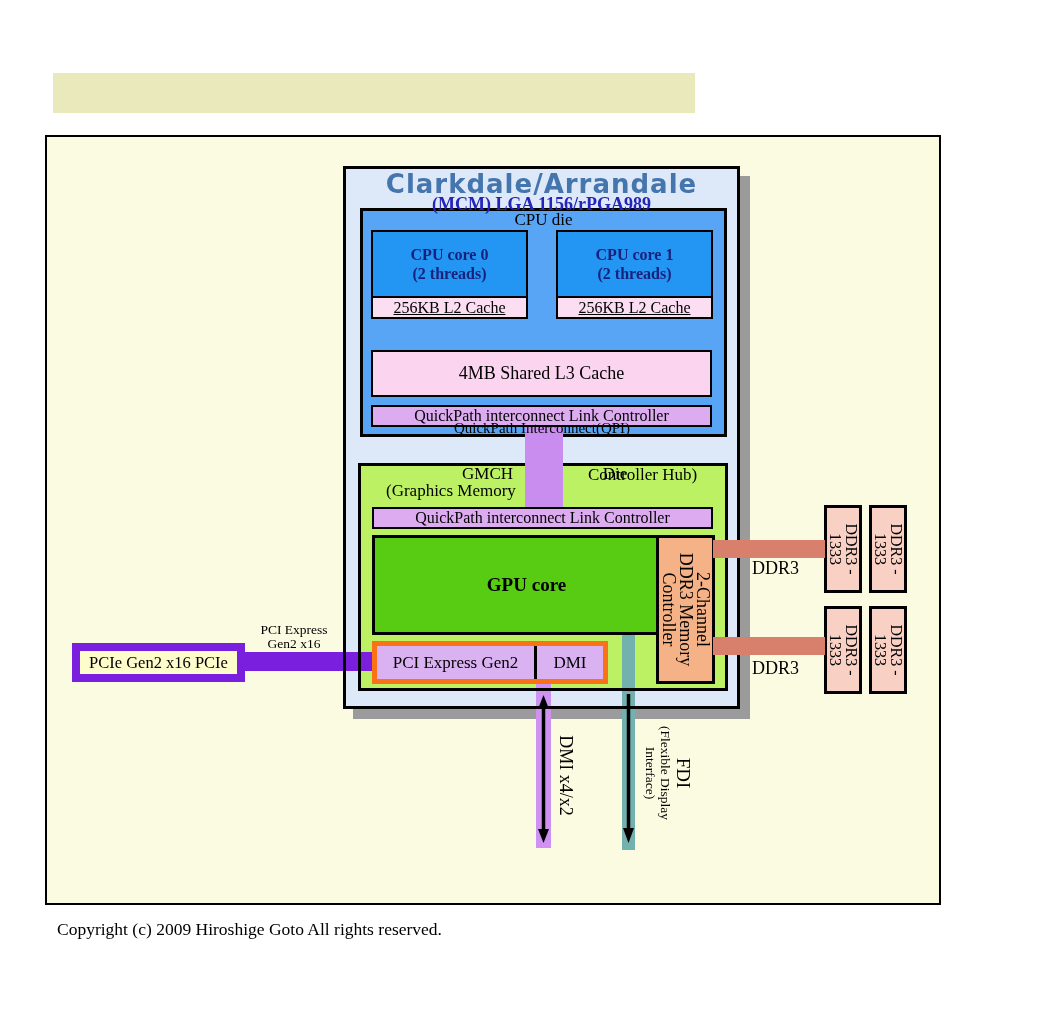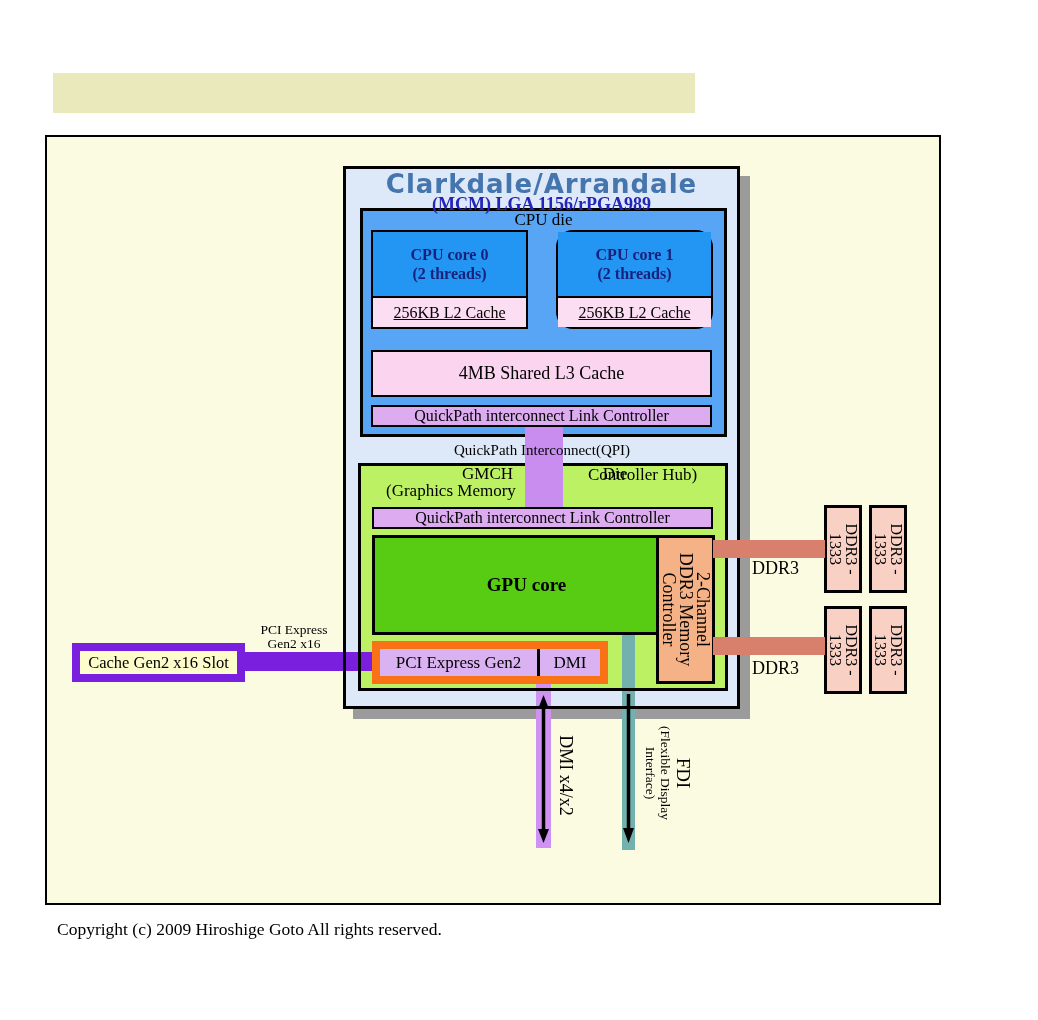--- a/index.html
+++ b/index.html
@@ -28,50 +28,50 @@
   #mcm-title { left: 343px; top: 169px; width: 397px; z-index: 4; text-align: center;
                font-family: "DejaVu Sans", sans-serif; font-weight: bold; font-size: 26px;
                color: #4575ad; letter-spacing: 1px; }
   #mcm-subtitle { left: 343px; top: 194px; width: 397px; z-index: 4; text-align: center;
                   font-weight: bold; font-size: 18px; color: #2424bb; }
 
   
   #cpu-die { left: 360px; top: 208px; width: 367px; height: 229px; background: #57a5f4;
              border: 3px solid #000; z-index: 3; }
   #cpu-die-label { left: 360px; top: 210px; width: 367px; z-index: 4; text-align: center; font-size: 17px; }
-  .core-box { width: 157px; height: 99px; border: 2px solid #000; z-index: 4;
+  .core-box { width: 157px; height: 89px; border: 2px solid #000; z-index: 4;
               display: flex; flex-direction: column; top: 230px; }
-  #core0 { left: 371px; } #core1 { left: 556px; border-radius: 17px; }
+  #core0 { left: 371px; } #core1 { left: 556px; }
   .core-top { height: 66px; background: #2395f2; border-bottom: 2px solid #000;
               display: flex; flex-direction: column; align-items: center; justify-content: center;
               font-weight: bold; font-size: 16px; line-height: 19px; color: #18227d; }
   .core-l2 { flex: 1; background: #fcdef3; display: flex; align-items: center; justify-content: center;
              font-size: 16px; text-decoration: underline; }
   #l3-cache { left: 371px; top: 350px; width: 341px; height: 47px; background: #fbd4f0;
               border: 2px solid #000; z-index: 4; font-size: 18px; }
   #cpu-qpi-ctrl { left: 371px; top: 405px; width: 341px; height: 22px; background: #dcabf0;
                   border: 2px solid #000; z-index: 4; font-size: 16px; }
 
   
   #qpi-band { left: 525px; top: 427px; width: 38px; height: 80px; background: #c98df0; z-index: 5; }
-  #qpi-label { left: 417px; top: 442px; width: 250px; z-index: 7; text-align: center; font-size: 15px; }
+  #qpi-label { left: 417px; top: 420px; width: 250px; z-index: 7; text-align: center; font-size: 15px; }
 
   
   #gmch-box { left: 358px; top: 463px; width: 370px; height: 228px; background: #bdf164;
               border: 3px solid #000; z-index: 3; }
   .gmch-name { z-index: 6; font-size: 17px; }
   #gmch-n1 { left: 430px; top: 464px; width: 115px; text-align: center; }
   #gmch-n2 { left: 585px; top: 464px; width: 60px; text-align: center; }
   #gmch-n3 { left: 386px; top: 481px; }
   #gmch-n4 { left: 588px; top: 465px; }
   #gmch-qpi-ctrl { left: 372px; top: 507px; width: 341px; height: 22px; background: #dcabf0;
                    border: 2px solid #000; z-index: 6; font-size: 16px; }
   #gpu-core { left: 372px; top: 535px; width: 309px; height: 100px; background: #58cb13;
               border: 3px solid #000; z-index: 4; font-weight: bold; font-size: 19px; }
-  #pci-dmi-box { left: 372px; top: 641px; width: 236px; height: 43px; border: 8px solid #f97316;
+  #pci-dmi-box { left: 372px; top: 641px; width: 236px; height: 43px; border: 5px solid #f97316;
                  z-index: 4; display: flex; }
   #pci-cell { width: 160px; background: #dab2f2; border-right: 3px solid #000;
               display: flex; align-items: center; justify-content: center; font-size: 17px; }
   #dmi-cell { flex: 1; background: #dab2f2; display: flex; align-items: center; justify-content: center;
               font-size: 17px; }
   #ddr3-ctrl { left: 656px; top: 535px; width: 59px; height: 149px; background: #f6b287;
                border: 3px solid #000; z-index: 4; font-size: 18px; line-height: 17px; }
 
   
   .bus-bar { left: 713px; width: 112px; height: 18px; background: #d8806c; z-index: 5; }
@@ -194,21 +194,21 @@
     </div>
   </div>
   <div class="abs ddr3-module flexc" id="mod4">
     <div class="rot90">
       <div>DDR3 -</div>
       <div>1333</div>
     </div>
   </div>
 
   <div class="abs" id="pcie-slot-outer"></div>
-  <div class="abs flexc" id="pcie-slot-inner">Cache Gen2 x16 Slot</div>
+  <div class="abs flexc" id="pcie-slot-inner">PCIe Gen2 x16 PCIe</div>
   <div class="abs" id="pcie-band"></div>
   <div class="abs border-overlay-v" id="pcie-ov1"></div>
   <div class="abs border-overlay-v" id="pcie-ov2"></div>
   <div class="abs" id="pcie-bus-label">
     <div>PCI Express</div>
     <div>Gen2 x16</div>
   </div>
 
   <div class="abs" id="dmi-band"></div>
   <div class="abs border-overlay-h" id="dmi-ov1"></div>

